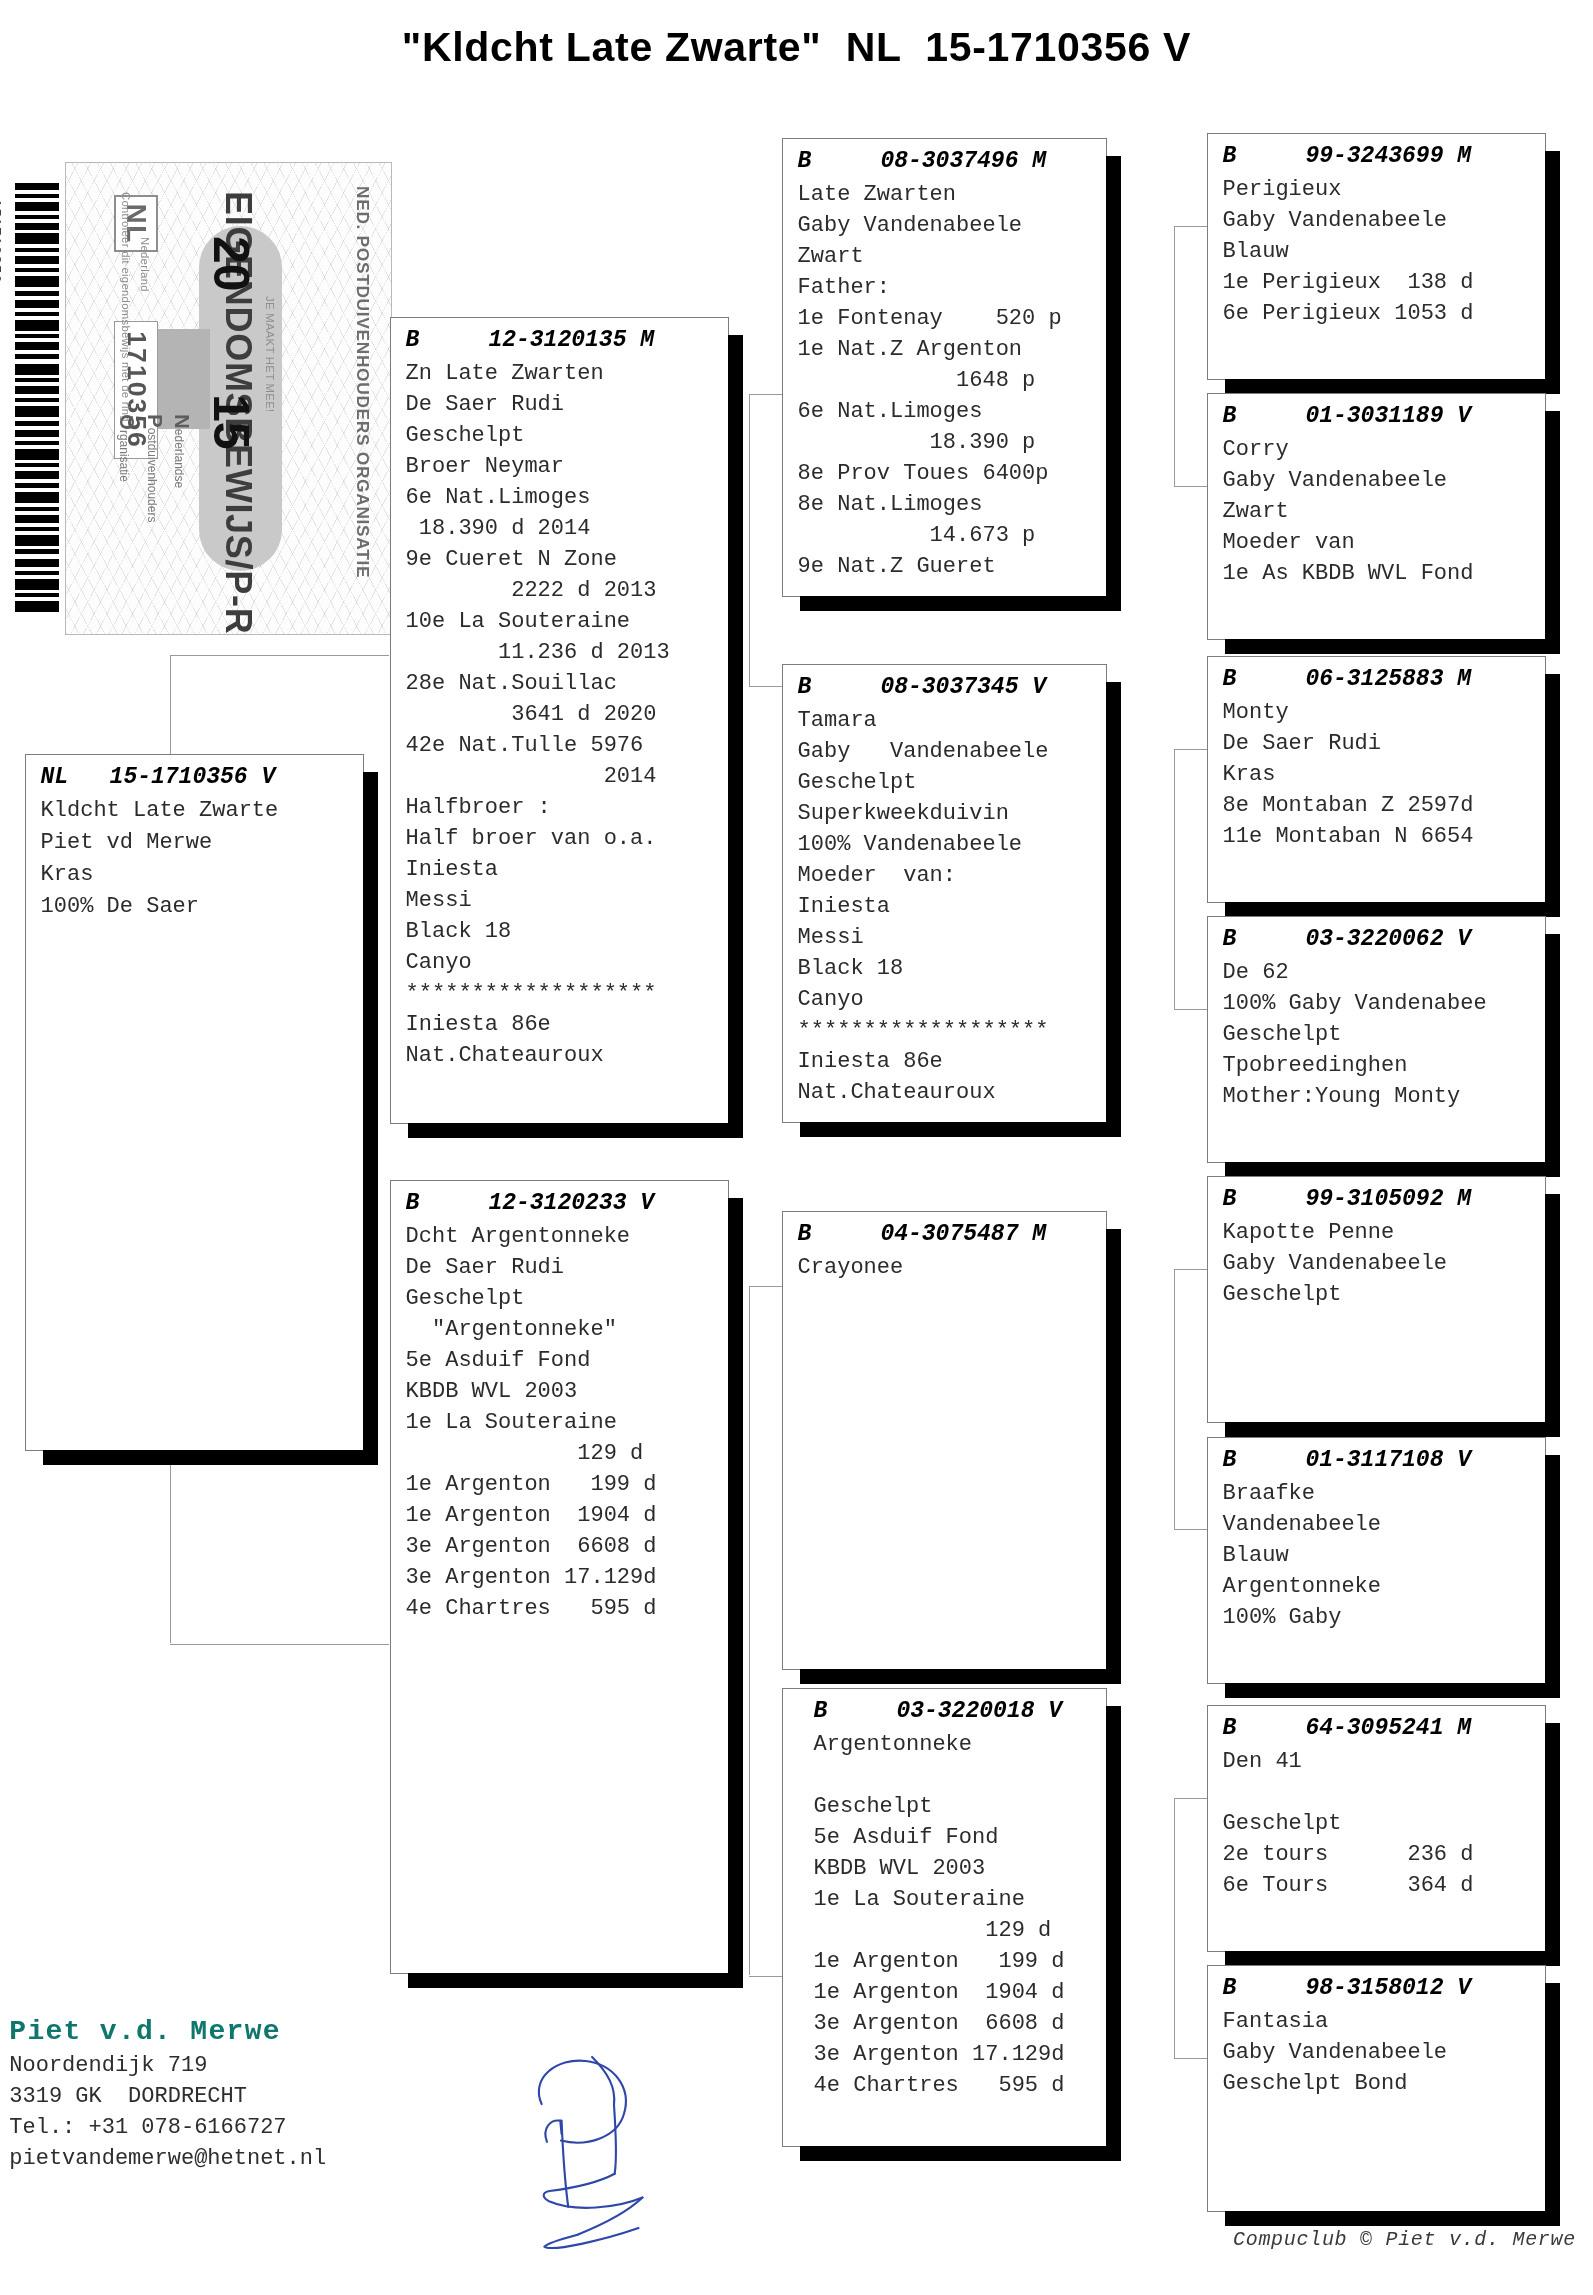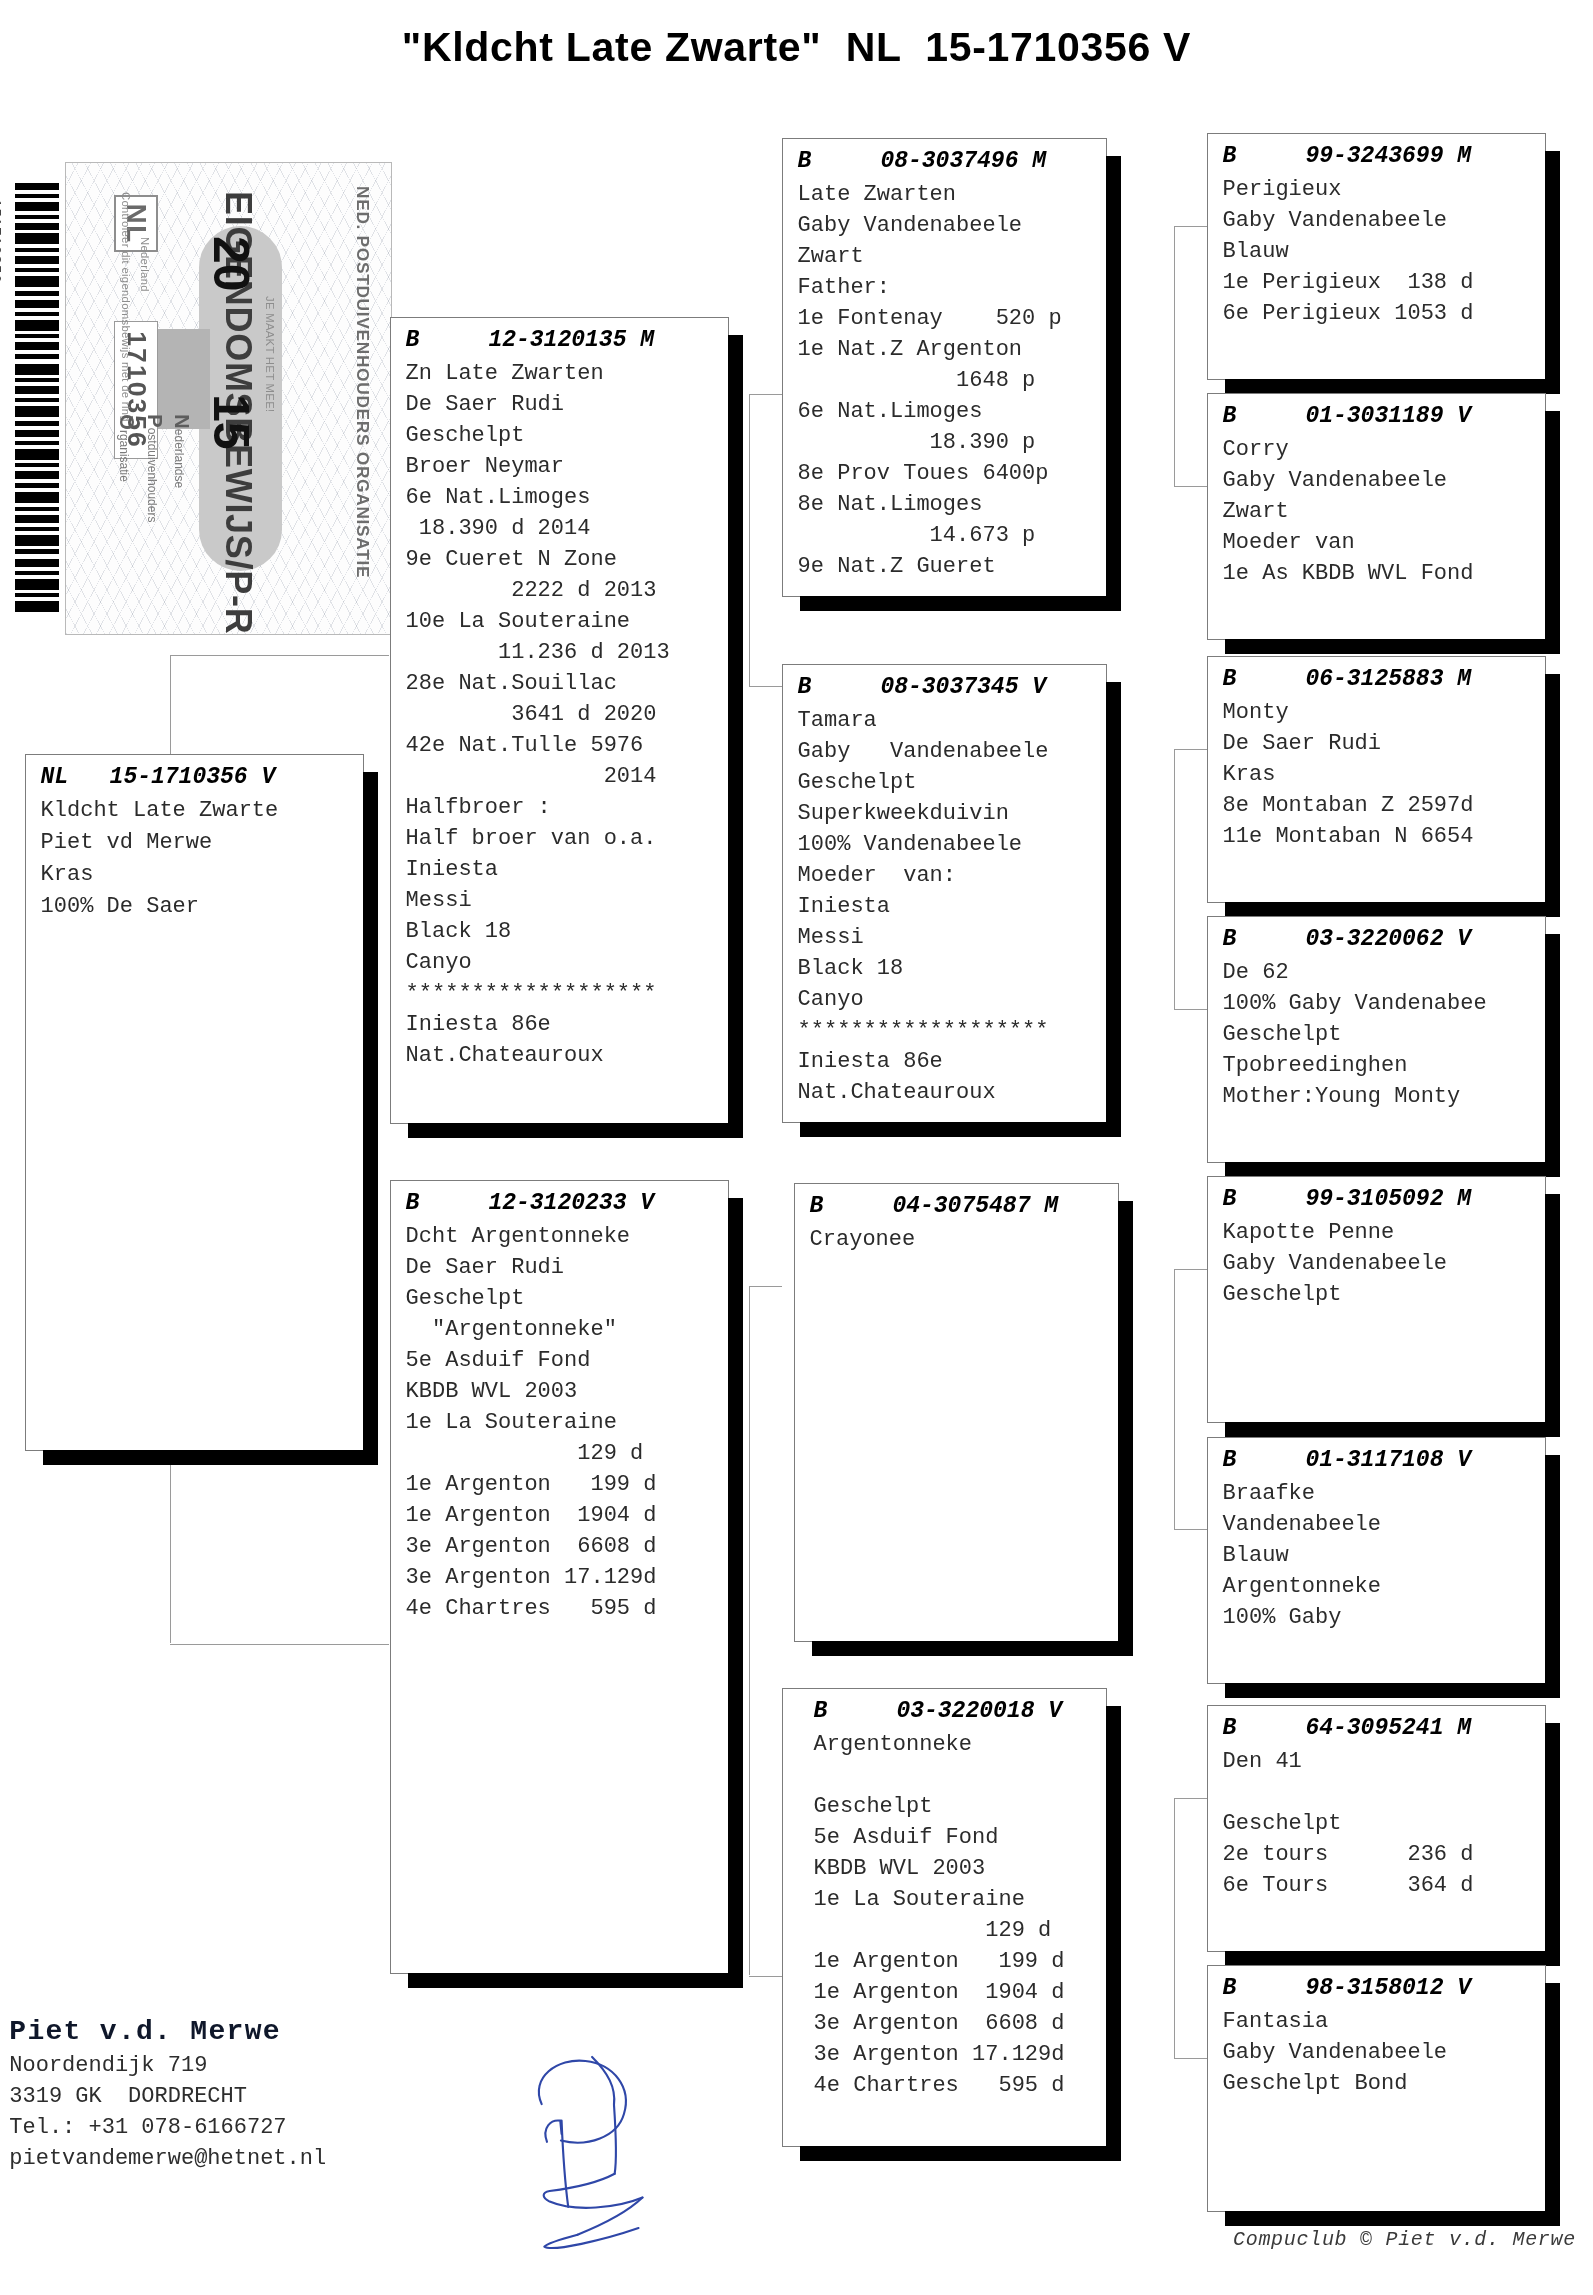--- a/index.html
+++ b/index.html
@@ -69,21 +69,21 @@
   
   #barcode{position:absolute;left:14.6px;top:183px;width:44px;height:429px;}
   #barcode .bc{position:absolute;left:0;width:100%;background:#000;}
   #barcode-label{
     position:absolute;left:4px;top:199px;font-family:"Liberation Sans",sans-serif;
     font-size:14.6px;color:#444;letter-spacing:1.3px;white-space:pre;
     transform-origin:0 0;transform:rotate(90deg);
   }
   
   #owner{position:absolute;left:9.3px;top:2014px;}
-  #owner .nm{font-weight:bold;font-size:28px;line-height:36px;letter-spacing:1.3px;white-space:pre;color:#0f172a;}
+  #owner .nm{font-weight:bold;font-size:28px;line-height:36px;letter-spacing:1.3px;white-space:pre;color:#0f766e;}
   #owner .ln{font-size:22px;line-height:31px;white-space:pre;color:#2d2d2d;font-family:Liberation Mono, monospace;}
   
   #footer{
     position:absolute;left:1233px;top:2228px;font-style:italic;font-size:20px;
     color:#3a3a3a;white-space:pre;letter-spacing:0.7px;
   }
   
   #signature{position:absolute;left:478px;top:2041px;width:199px;height:219px;}
 </style>
 </head>
@@ -293,21 +293,21 @@
     <div class="ln">Iniesta</div>
     <div class="ln">Messi</div>
     <div class="ln">Black 18</div>
     <div class="ln">Canyo</div>
     <div class="ln">*******************</div>
     <div class="ln">Iniesta 86e</div>
     <div class="ln">Nat.Chateauroux</div>
   </div>
 </div>
 
-<div class="card tight" style="left:782px;top:1183px;width:325px;height:459px;margin-left:12px;">
+<div class="card tight" style="left:782px;top:1211px;width:325px;height:459px;">
   <div class="shadow-r"></div>
   <div class="shadow-b"></div>
   <div class="ring">B     04-3075487 M</div>
   <div class="body">
     <div class="ln">Crayonee</div>
   </div>
 </div>
 
 <div class="card tight" style="left:782px;top:1688px;width:325px;height:459px;padding-left:16px;">
   <div class="shadow-r"></div>

